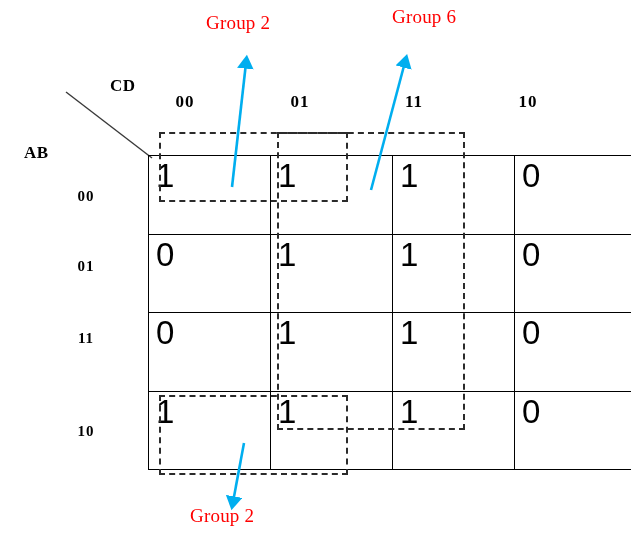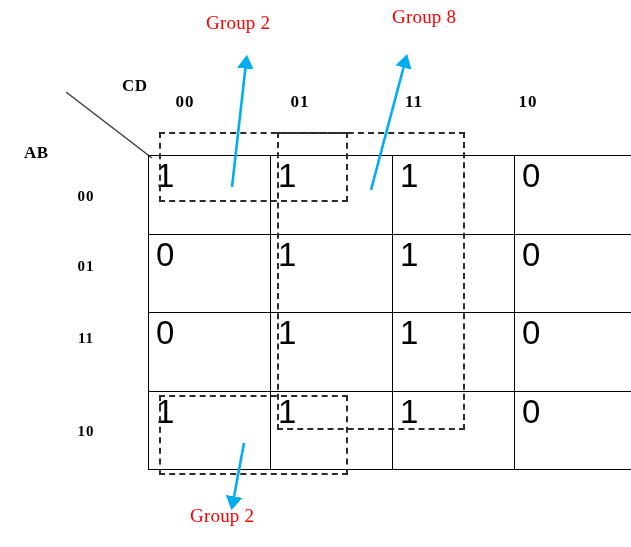--- a/index.html
+++ b/index.html
@@ -27,21 +27,21 @@
 
   
   .axis-label{
     position:absolute;
     font-family:"Liberation Serif", serif;
     font-weight:bold;
     font-size:17px;
     color:#000;
     letter-spacing:.5px;
   }
-  #axis-cd{left:122px;top:76px;}
+  #axis-cd{left:110px;top:76px;}
   #axis-ab{left:24px;top:143px;}
 
   .col-header{
     position:absolute;
     font-family:"Liberation Serif", serif;
     font-weight:bold;
     font-size:17px;
     color:#000;
     width:60px;
     text-align:center;
@@ -124,21 +124,21 @@
   #arrow-g1{left:0;top:0;}
   #arrow-g2-bottom{left:0;top:0;}
 </style>
 </head>
 <body>
 
 <div class="stage">
 
   <div class="group-label" id="label-g2-top">Group 2</div>
 
-  <div class="group-label" id="label-g1">Group 8</div>
+  <div class="group-label" id="label-g1">Group 6</div>
 
   <div class="group-label" id="label-g2-bottom">Group 2</div>
 
   <div class="axis-label" id="axis-cd">CD</div>
 
   <div class="axis-label" id="axis-ab">AB</div>
 
   <svg id="corner-slash" width="86" height="66">
     <line x1="0" y1="0" x2="86" y2="66" stroke="#3a3a3a" stroke-width="1.4"></line>
   </svg>

